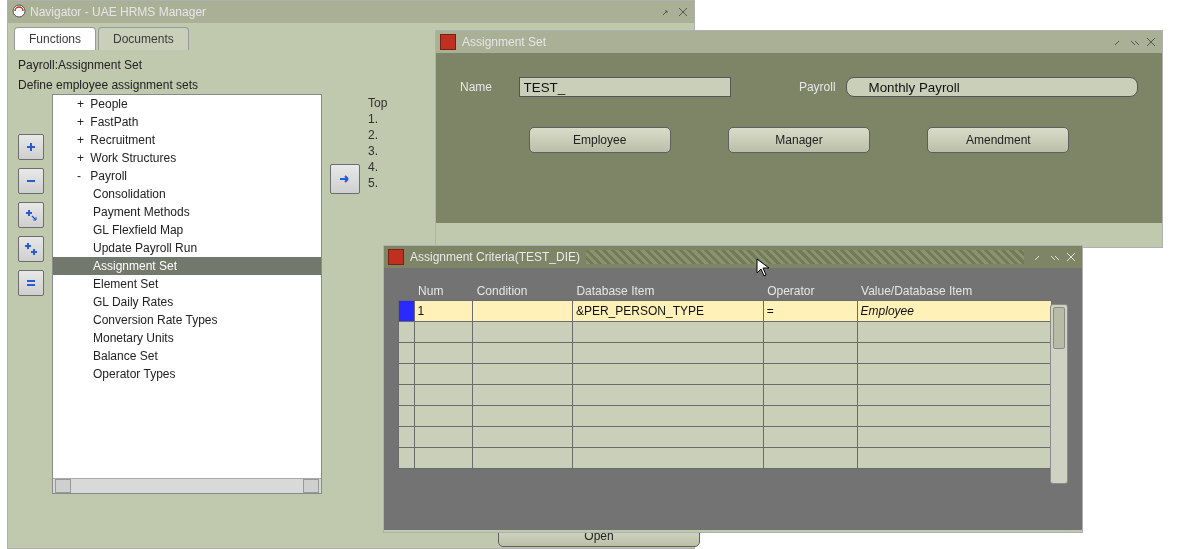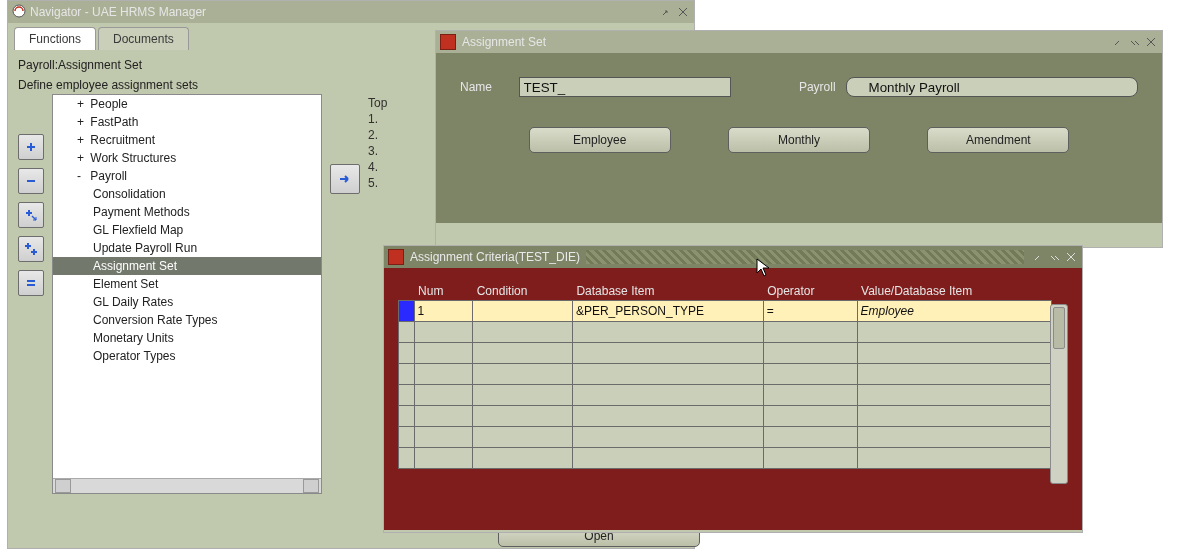--- a/index.html
+++ b/index.html
@@ -41,21 +41,21 @@
   .frow{display:flex;align-items:center;margin-bottom:30px}
   .flabel{color:#e6e6e6;margin-right:10px}
   .finput{height:20px;border:1px solid #555;background:#c9cfb9;color:#111;padding:1px 4px;box-sizing:border-box}
   .bigbtn{width:140px;height:24px;border:1px solid #5f5f5f;background:linear-gradient(#d9dcc9,#bbbfa8);border-radius:5px;display:flex;align-items:center;justify-content:center;color:#222}
 
   
   #crit{left:383px;top:245px;width:700px;height:288px}
   #crit .titlebar{background:#7e8567;color:#eaeaea}
   #crit .redsq{width:14px;height:14px;background:#c03020;border:1px solid #7a1f14;margin-right:6px}
   #crit .hatch{flex:1;height:14px;background:repeating-linear-gradient(45deg,#8b926f 0,#8b926f 3px,#737a57 3px,#737a57 6px);margin:0 6px}
-  .critbody{background:#7f1d1d;padding:14px;height:262px;box-sizing:border-box;position:relative}
+  .critbody{background:#737373;padding:14px;height:262px;box-sizing:border-box;position:relative}
   .grid{border-collapse:collapse;width:654px}
   .grid th{color:#e6e6e6;font-weight:normal;text-align:left;padding:2px 4px;background:transparent;border:none}
   .grid td{border:1px solid #6b6b6b;height:20px;background:#c9cfb9;padding:0}
   .grid tr.on td{background:#fff1b8}
   .grid tr.on td.rowhead{background:#2a2aff;width:8px}
   .grid td.rowhead{background:#c9cfb9;width:8px}
   .cell{width:100%;height:100%;border:none;background:transparent;font-size:12px;padding:1px 3px;box-sizing:border-box;font-family:inherit;color:#111}
   .colNum{width:52px}
   .colCond{width:94px}
   .colDb{width:190px}
@@ -143,20 +143,21 @@
             <li class="indent1"><span class="tog">-</span> Payroll</li>
             <li class="indent2">Consolidation</li>
             <li class="indent2">Payment Methods</li>
             <li class="indent2">GL Flexfield Map</li>
             <li class="indent2">Update Payroll Run</li>
             <li class="indent2 sel">Assignment Set</li>
             <li class="indent2">Element Set</li>
             <li class="indent2">GL Daily Rates</li>
             <li class="indent2">Conversion Rate Types</li>
             <li class="indent2">Monetary Units</li>
+            <li class="indent2">Balance Set</li>
             <li class="indent2">Operator Types</li>
           </ul>
         <div class="treebar">
             <span class="th"></span>
             <span style="flex:1"></span>
             <span class="th"></span>
           </div>
       </div>
       <div class="midcol">
         <div class="arrow">
@@ -211,21 +212,21 @@
       <input class="finput" style="width: 218px;" value="TEST_">
       <span style="width:70px"></span>
       <span class="flabel">Payroll</span>
       <input class="finput" style="width: 300px; padding-left: 22px; border-radius: 8px;" value="Monthly Payroll">
     </div>
     <div style="display:flex;justify-content:space-around;padding:0 40px">
       <div class="bigbtn">
           <span>Employee</span>
         </div>
       <div class="bigbtn">
-          <span>Monthly</span>
+          <span>Manager</span>
         </div>
       <div class="bigbtn">
           <span>Amendment</span>
         </div>
     </div>
   </div>
 </div>
 
 <div class="win" id="crit">
   <div class="titlebar">

